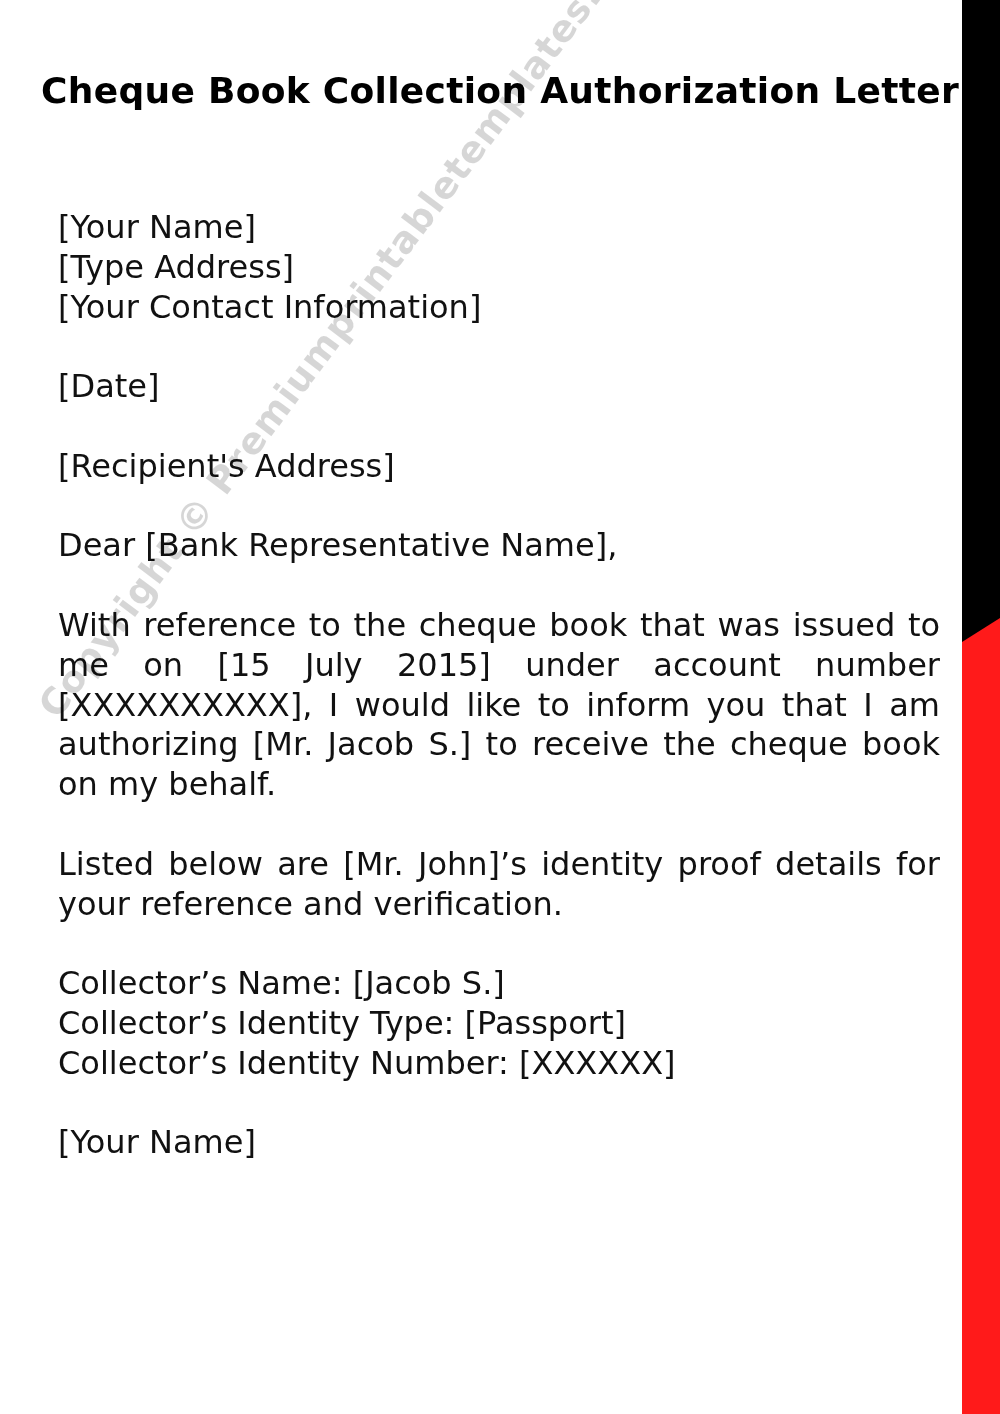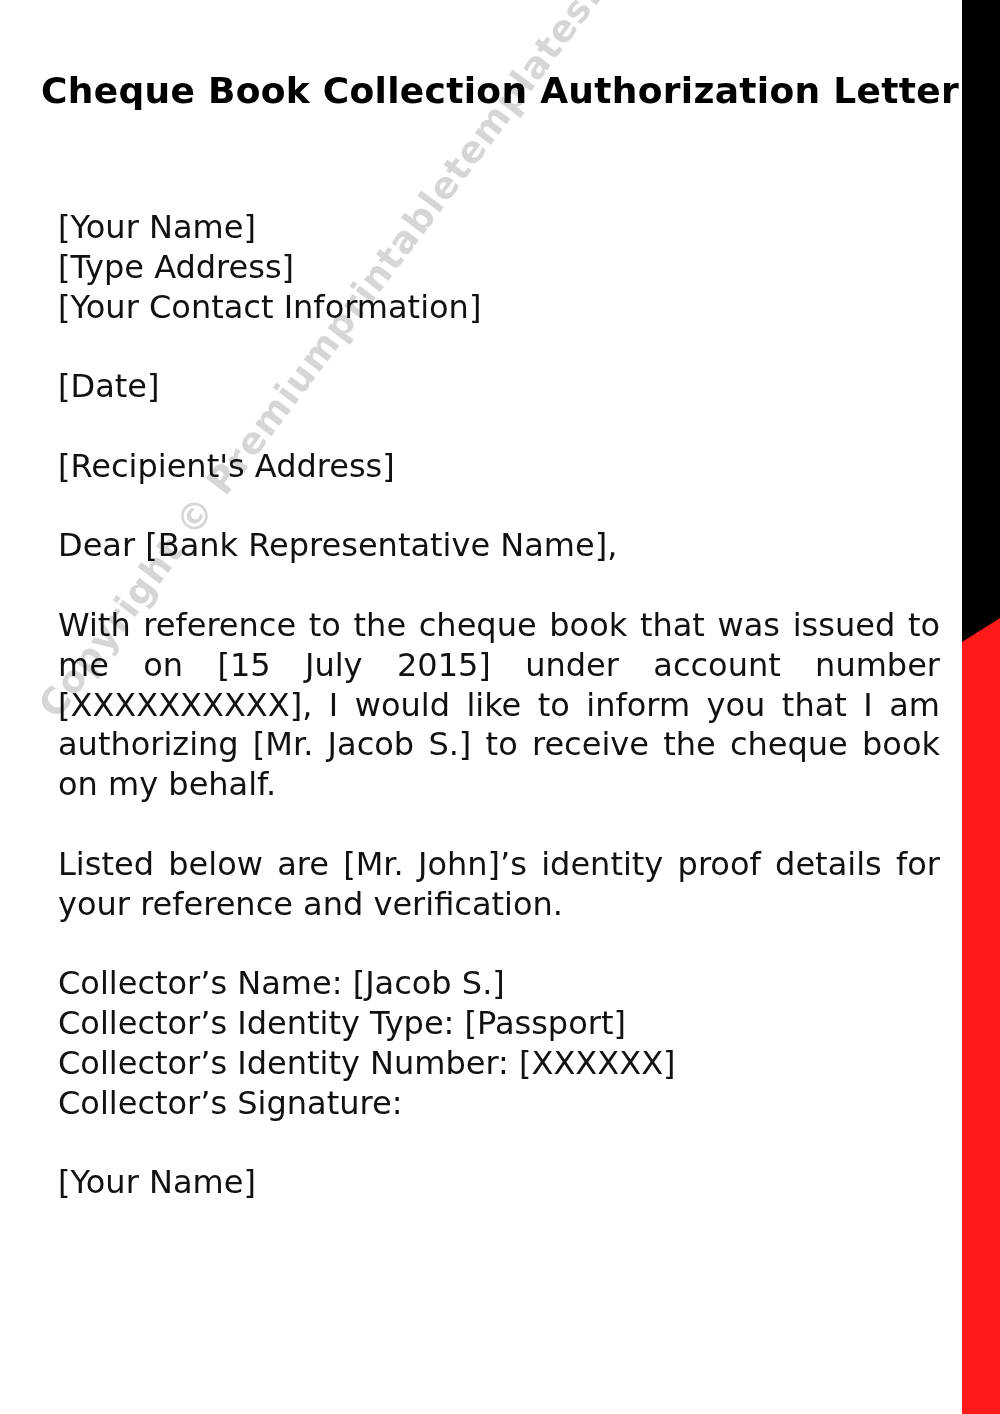--- a/index.html
+++ b/index.html
@@ -56,18 +56,17 @@
   <div class="gap"></div>
   <span class="line">Dear [Bank Representative Name],</span>
   <div class="gap"></div>
   <div class="para">With reference to the cheque book that was issued to me on [15 July 2015] under account number [XXXXXXXXXX], I would like to inform you that I am authorizing [Mr. Jacob S.] to receive the cheque book on my behalf.</div>
   <div class="gap"></div>
   <div class="para">Listed below are [Mr. John]’s identity proof details for your reference and verification.</div>
   <div class="gap"></div>
   <span class="line">Collector’s Name: [Jacob S.]</span>
   <span class="line">Collector’s Identity Type: [Passport]</span>
   <span class="line">Collector’s Identity Number: [XXXXXX]</span>
-  <span class="line">Collector’s Signature:</span>
   <div class="gap"></div>
   <span class="line">[Your Name]</span>
 </div>
 
 <div class="watermark">Copyright © Premiumprintabletemplates.com</div>
 
 </body></html>

